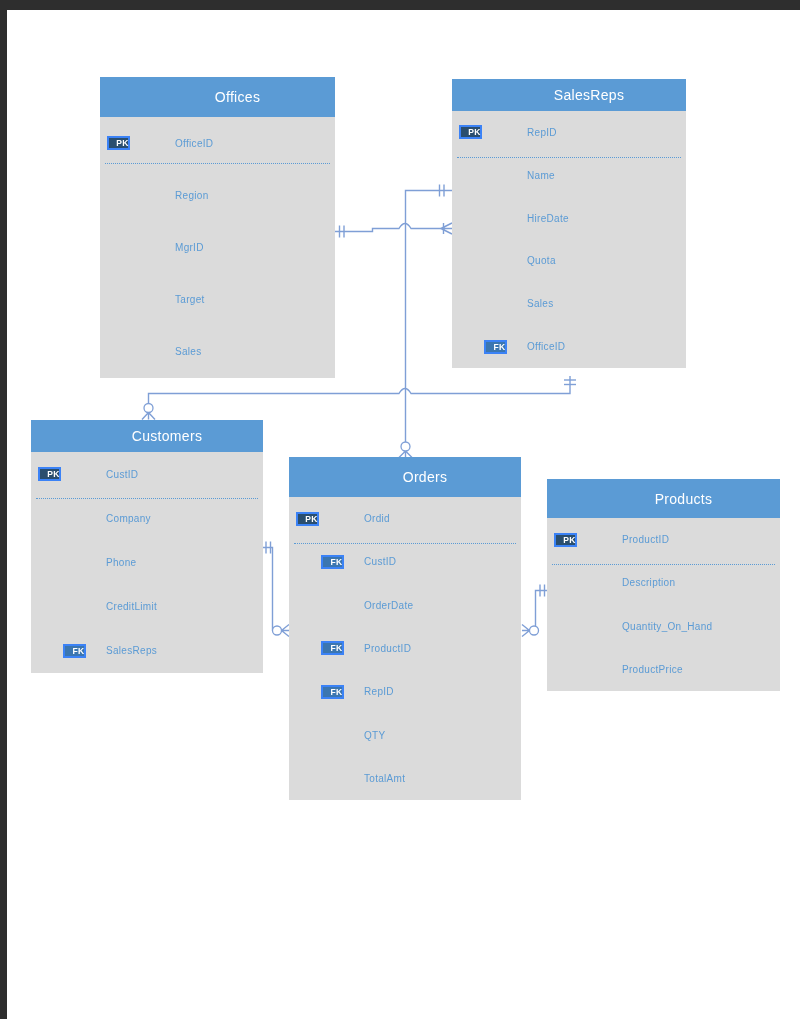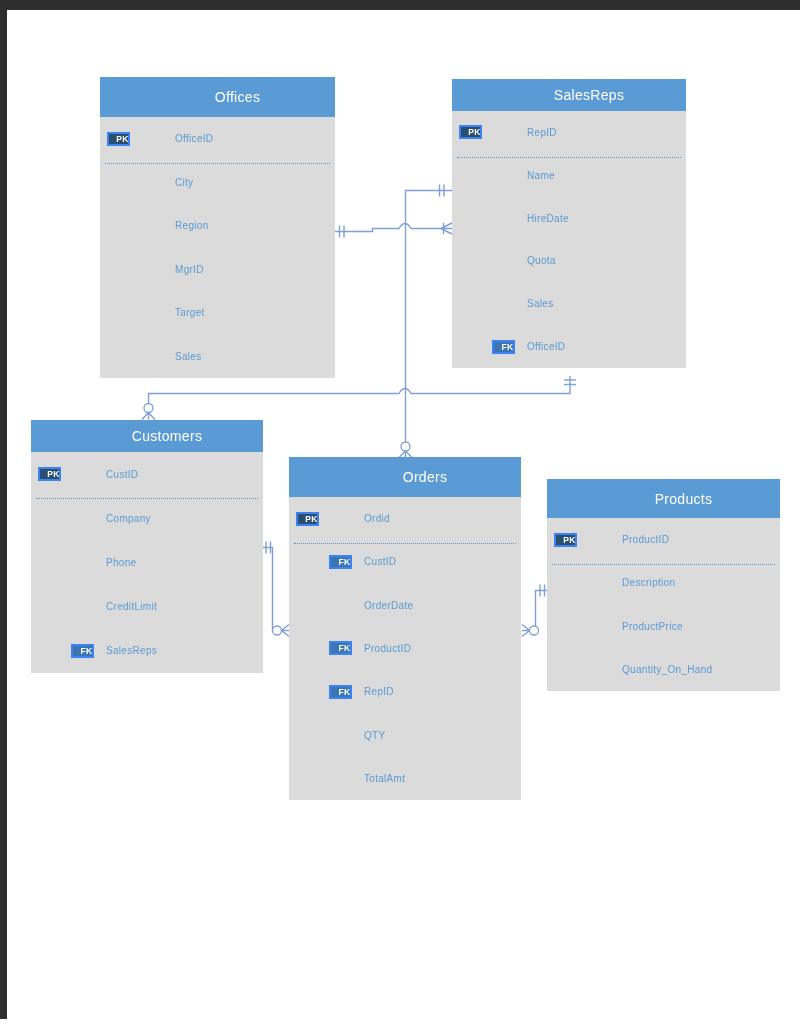--- a/index.html
+++ b/index.html
@@ -27,21 +27,21 @@
     position:absolute; left:75px; color:var(--field-text,#5b9bd5);
     font-size:10px; letter-spacing:.3px; white-space:nowrap;
   }
   .badge {
     box-sizing:border-box; width:23px; height:14px; flex:none;
     display:flex; align-items:center; justify-content:center;
     border:2px solid #3b82f6; color:var(--badge-text,#ffffff);
     font-size:8.5px; font-weight:bold; letter-spacing:.3px;padding-left:8px;
   }
   .badge.pk { margin-left:7px;  background:var(--pk-bg,#2a4e6e); }
-  .badge.fk { margin-left:40px; background:var(--fk-bg,#3b76b0); }
+  .badge.fk { margin-left:32px; background:var(--fk-bg,#3b76b0); }
   .pk-separator {
     position:absolute; top:46px; left:5px; right:5px; height:0;
     border-top:1px dotted var(--field-text,#5b9bd5);
   }
 </style>
 </head>
 <body>
 
 <div class="page">
   <div class="frame-top"></div>
@@ -88,23 +88,20 @@
   <div class="entity" style="left: 100px; top: 77px; width: 235px;">
         <div class="entity-header" style="height: 40px;">
           <span>Offices</span>
         </div>
         <div class="entity-body" style="height: 261px;">
           <div class="field-row">
             <span class="badge pk">PK</span>
             <span class="field-label">OfficeID</span>
           </div>
           <div class="field-row">
-            <span class="field-label">City</span>
-          </div>
-          <div class="field-row">
             <span class="field-label">Region</span>
           </div>
           <div class="field-row">
             <span class="field-label">MgrID</span>
           </div>
           <div class="field-row">
             <span class="field-label">Target</span>
           </div>
           <div class="field-row">
             <span class="field-label">Sales</span>
@@ -204,22 +201,22 @@
         </div>
         <div class="entity-body" style="height: 173px;">
           <div class="field-row">
             <span class="badge pk">PK</span>
             <span class="field-label">ProductID</span>
           </div>
           <div class="field-row">
             <span class="field-label">Description</span>
           </div>
           <div class="field-row">
+            <span class="field-label">Quantity_On_Hand</span>
+          </div>
+          <div class="field-row">
             <span class="field-label">ProductPrice</span>
-          </div>
-          <div class="field-row">
-            <span class="field-label">Quantity_On_Hand</span>
           </div>
           <div class="pk-separator"></div>
         </div>
       </div>
     </div>
 </div>
 
 </body></html>

